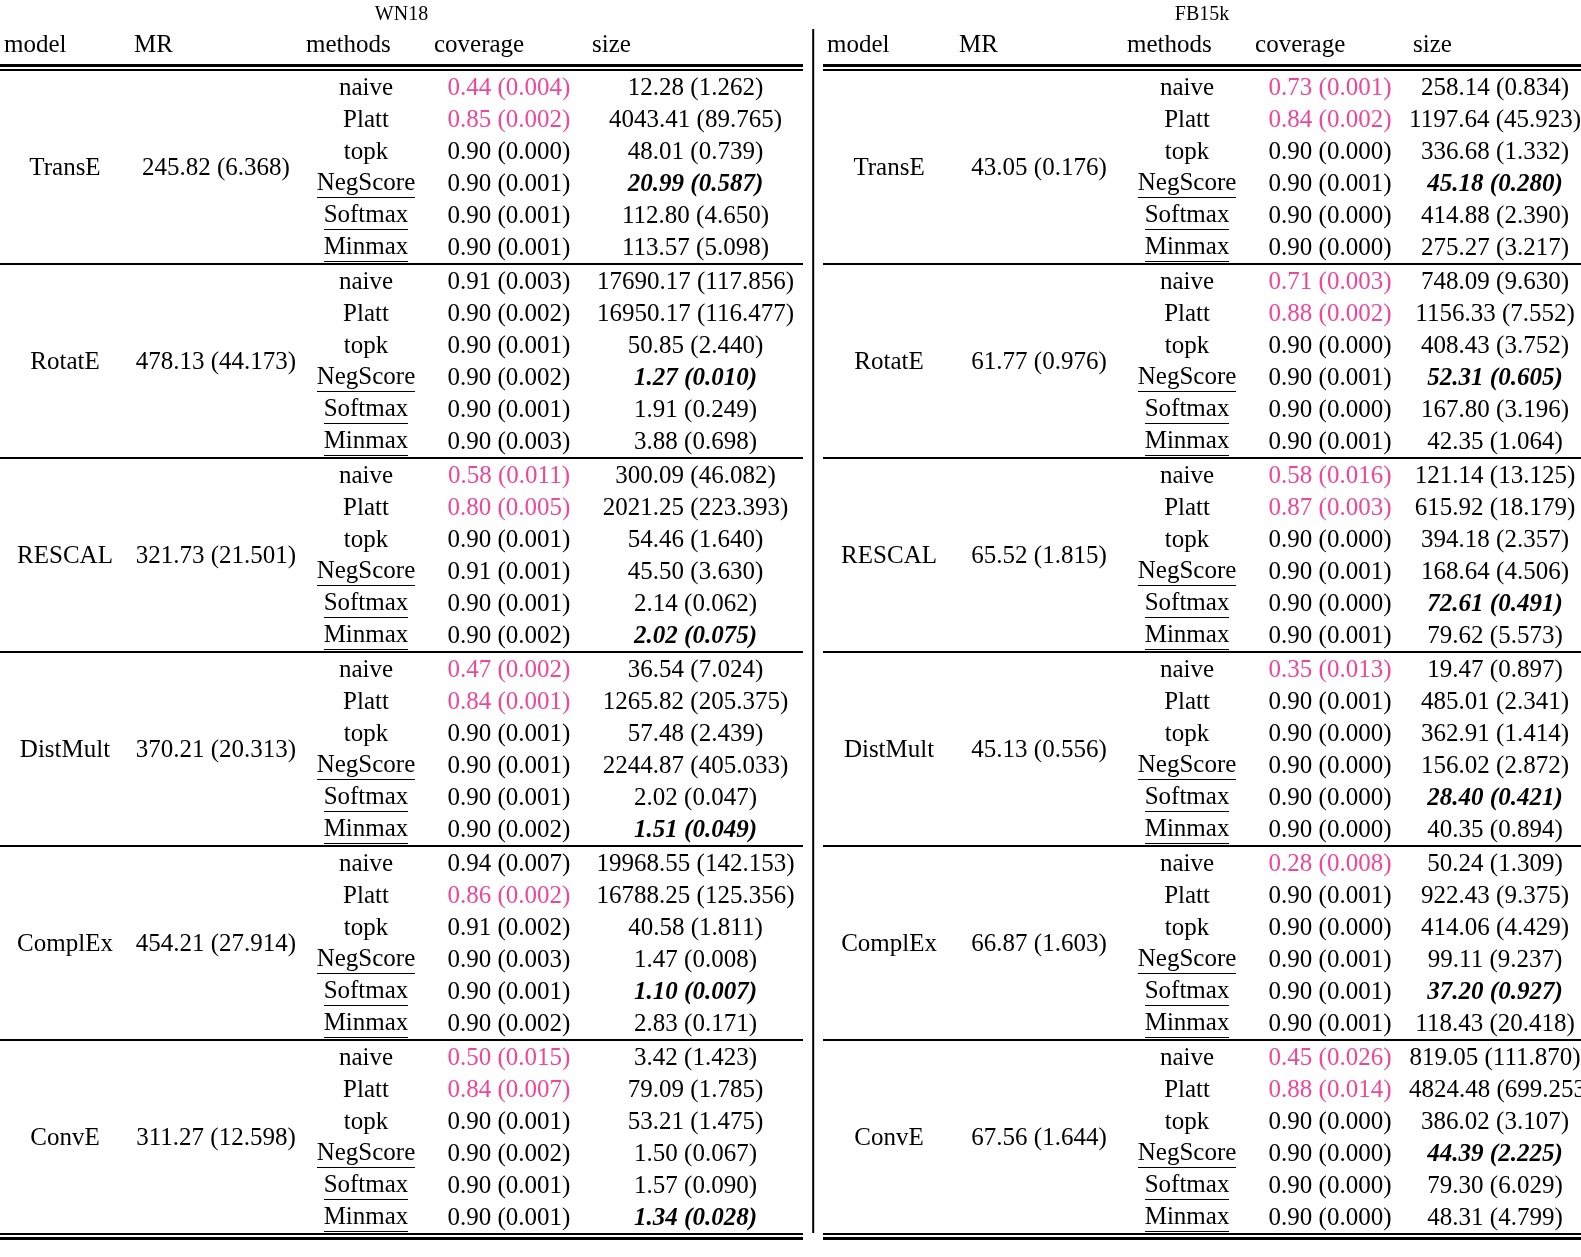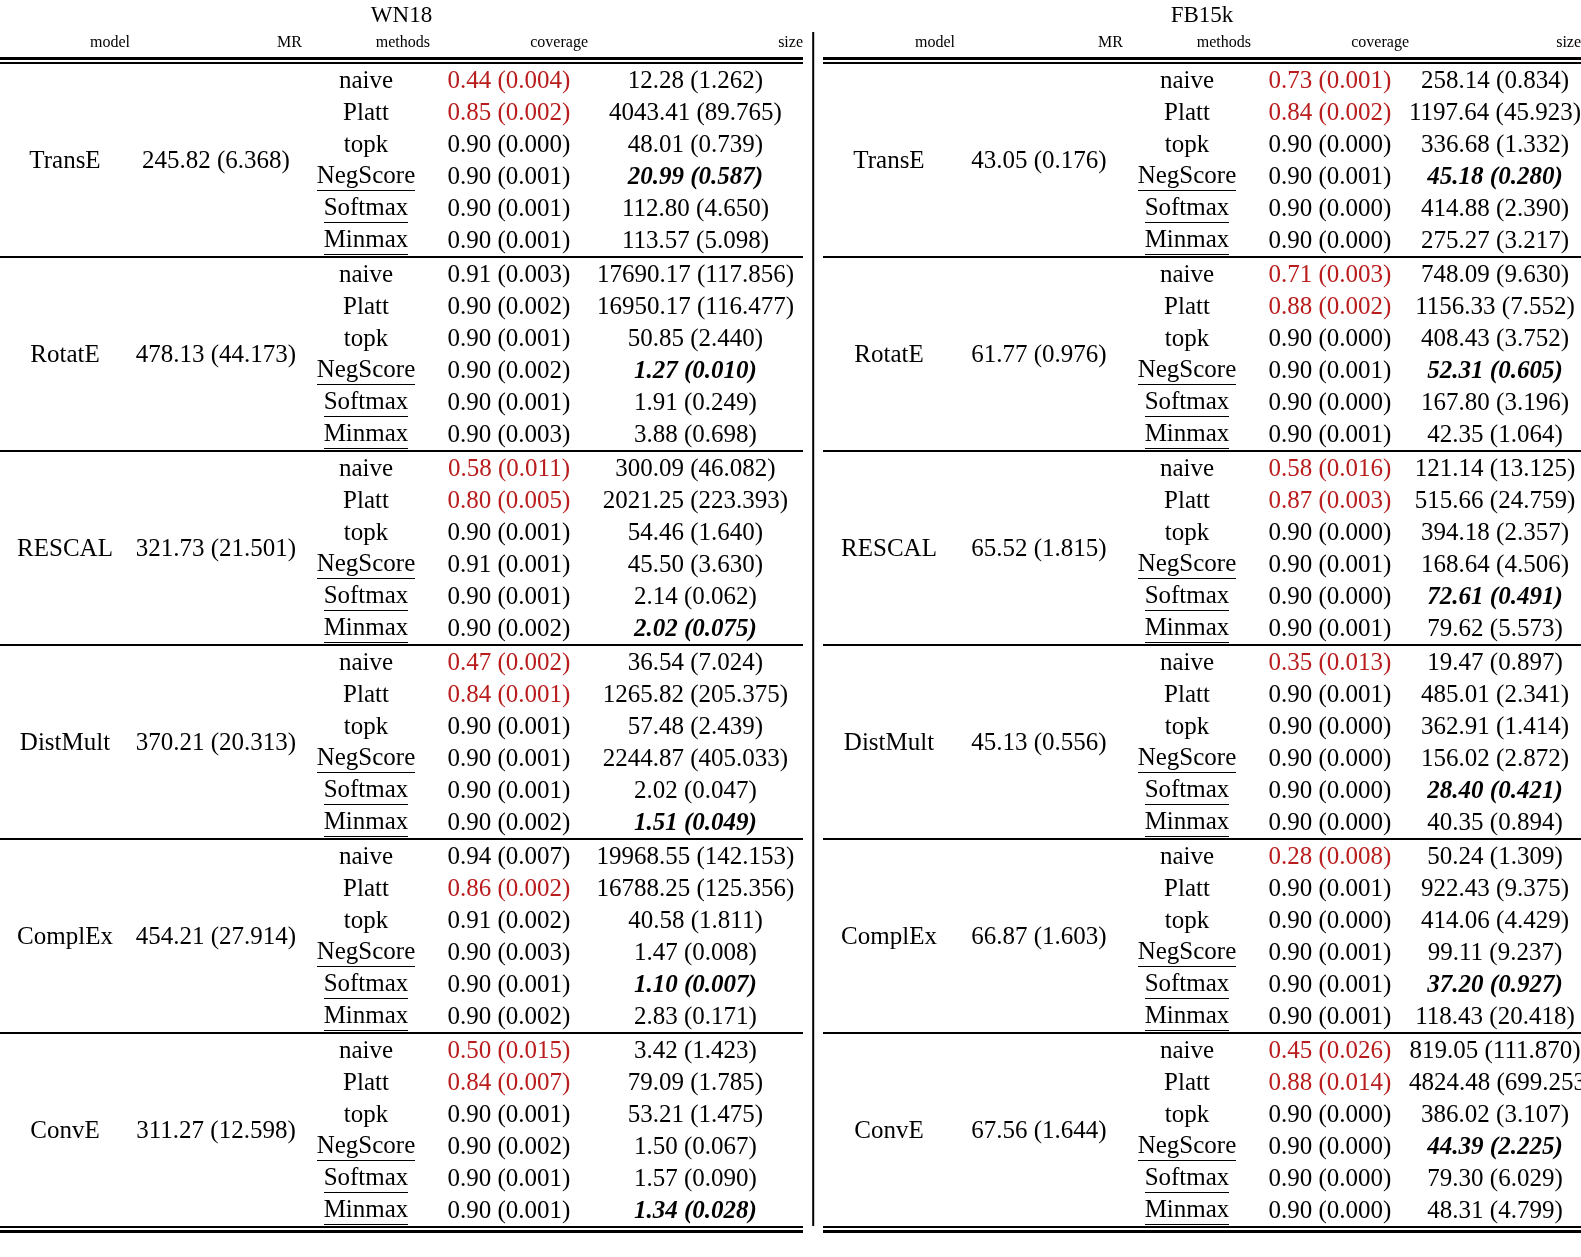--- a/index.html
+++ b/index.html
@@ -41,29 +41,29 @@
   col.c-mr2       { width: 168px; }
   col.c-methods2  { width: 128px; }
   col.c-coverage2 { width: 158px; }
   col.c-size2     { width: 172px; }
 
   
   tr.group-header td {
     text-align: center;
     padding: 2px 0 4px 0;
     vertical-align: bottom;
-    font-size: 23px;
+    font-size: 20px;
   }
 
   
   tr.col-header td {
-    text-align: right;
-    padding: 1px 0 6px 17px;
+    text-align: left;
+    padding: 1px 0 6px 4px;
     vertical-align: bottom;
-    font-size: 16px;
+    font-size: 25px;
   }
 
   td.hdr-rule-cell {
     padding: 0;
     height: 7px;
   }
   td.hdr-rule-cell .double-rule {
     height: 7px;
     position: relative;
   }
@@ -118,21 +118,21 @@
   }
 
   .method-label {
     display: inline-block;
     padding-bottom: 1px;
   }
   .method-label.underlined {
     border-bottom: 1.6px solid #000;
   }
 
-  .val-red { color: #b91c1c; }
+  .val-red { color: #ec4899; }
   .val-bold { font-weight: bold; font-style: italic; }
 
   
   td.sep-cell {
     padding: 0;
     position: relative;
   }
   td.sep-cell .vline {
     position: absolute;
     left: 50%;
@@ -345,21 +345,21 @@
           <td><span class="method-label">naive</span></td>
           <td><span class="val-red ">0.58 (0.016)</span></td>
           <td><span>121.14 (13.125)</span></td>
         </tr>
         <tr class="data-row">
           <td><span class="method-label">Platt</span></td>
           <td><span class="val-red ">0.80 (0.005)</span></td>
           <td><span>2021.25 (223.393)</span></td>
           <td><span class="method-label">Platt</span></td>
           <td><span class="val-red ">0.87 (0.003)</span></td>
-          <td><span>515.66 (24.759)</span></td>
+          <td><span>615.92 (18.179)</span></td>
         </tr>
         <tr class="data-row">
           <td><span class="method-label">topk</span></td>
           <td><span>0.90 (0.001)</span></td>
           <td><span>54.46 (1.640)</span></td>
           <td><span class="method-label">topk</span></td>
           <td><span>0.90 (0.000)</span></td>
           <td><span>394.18 (2.357)</span></td>
         </tr>
         <tr class="data-row">

